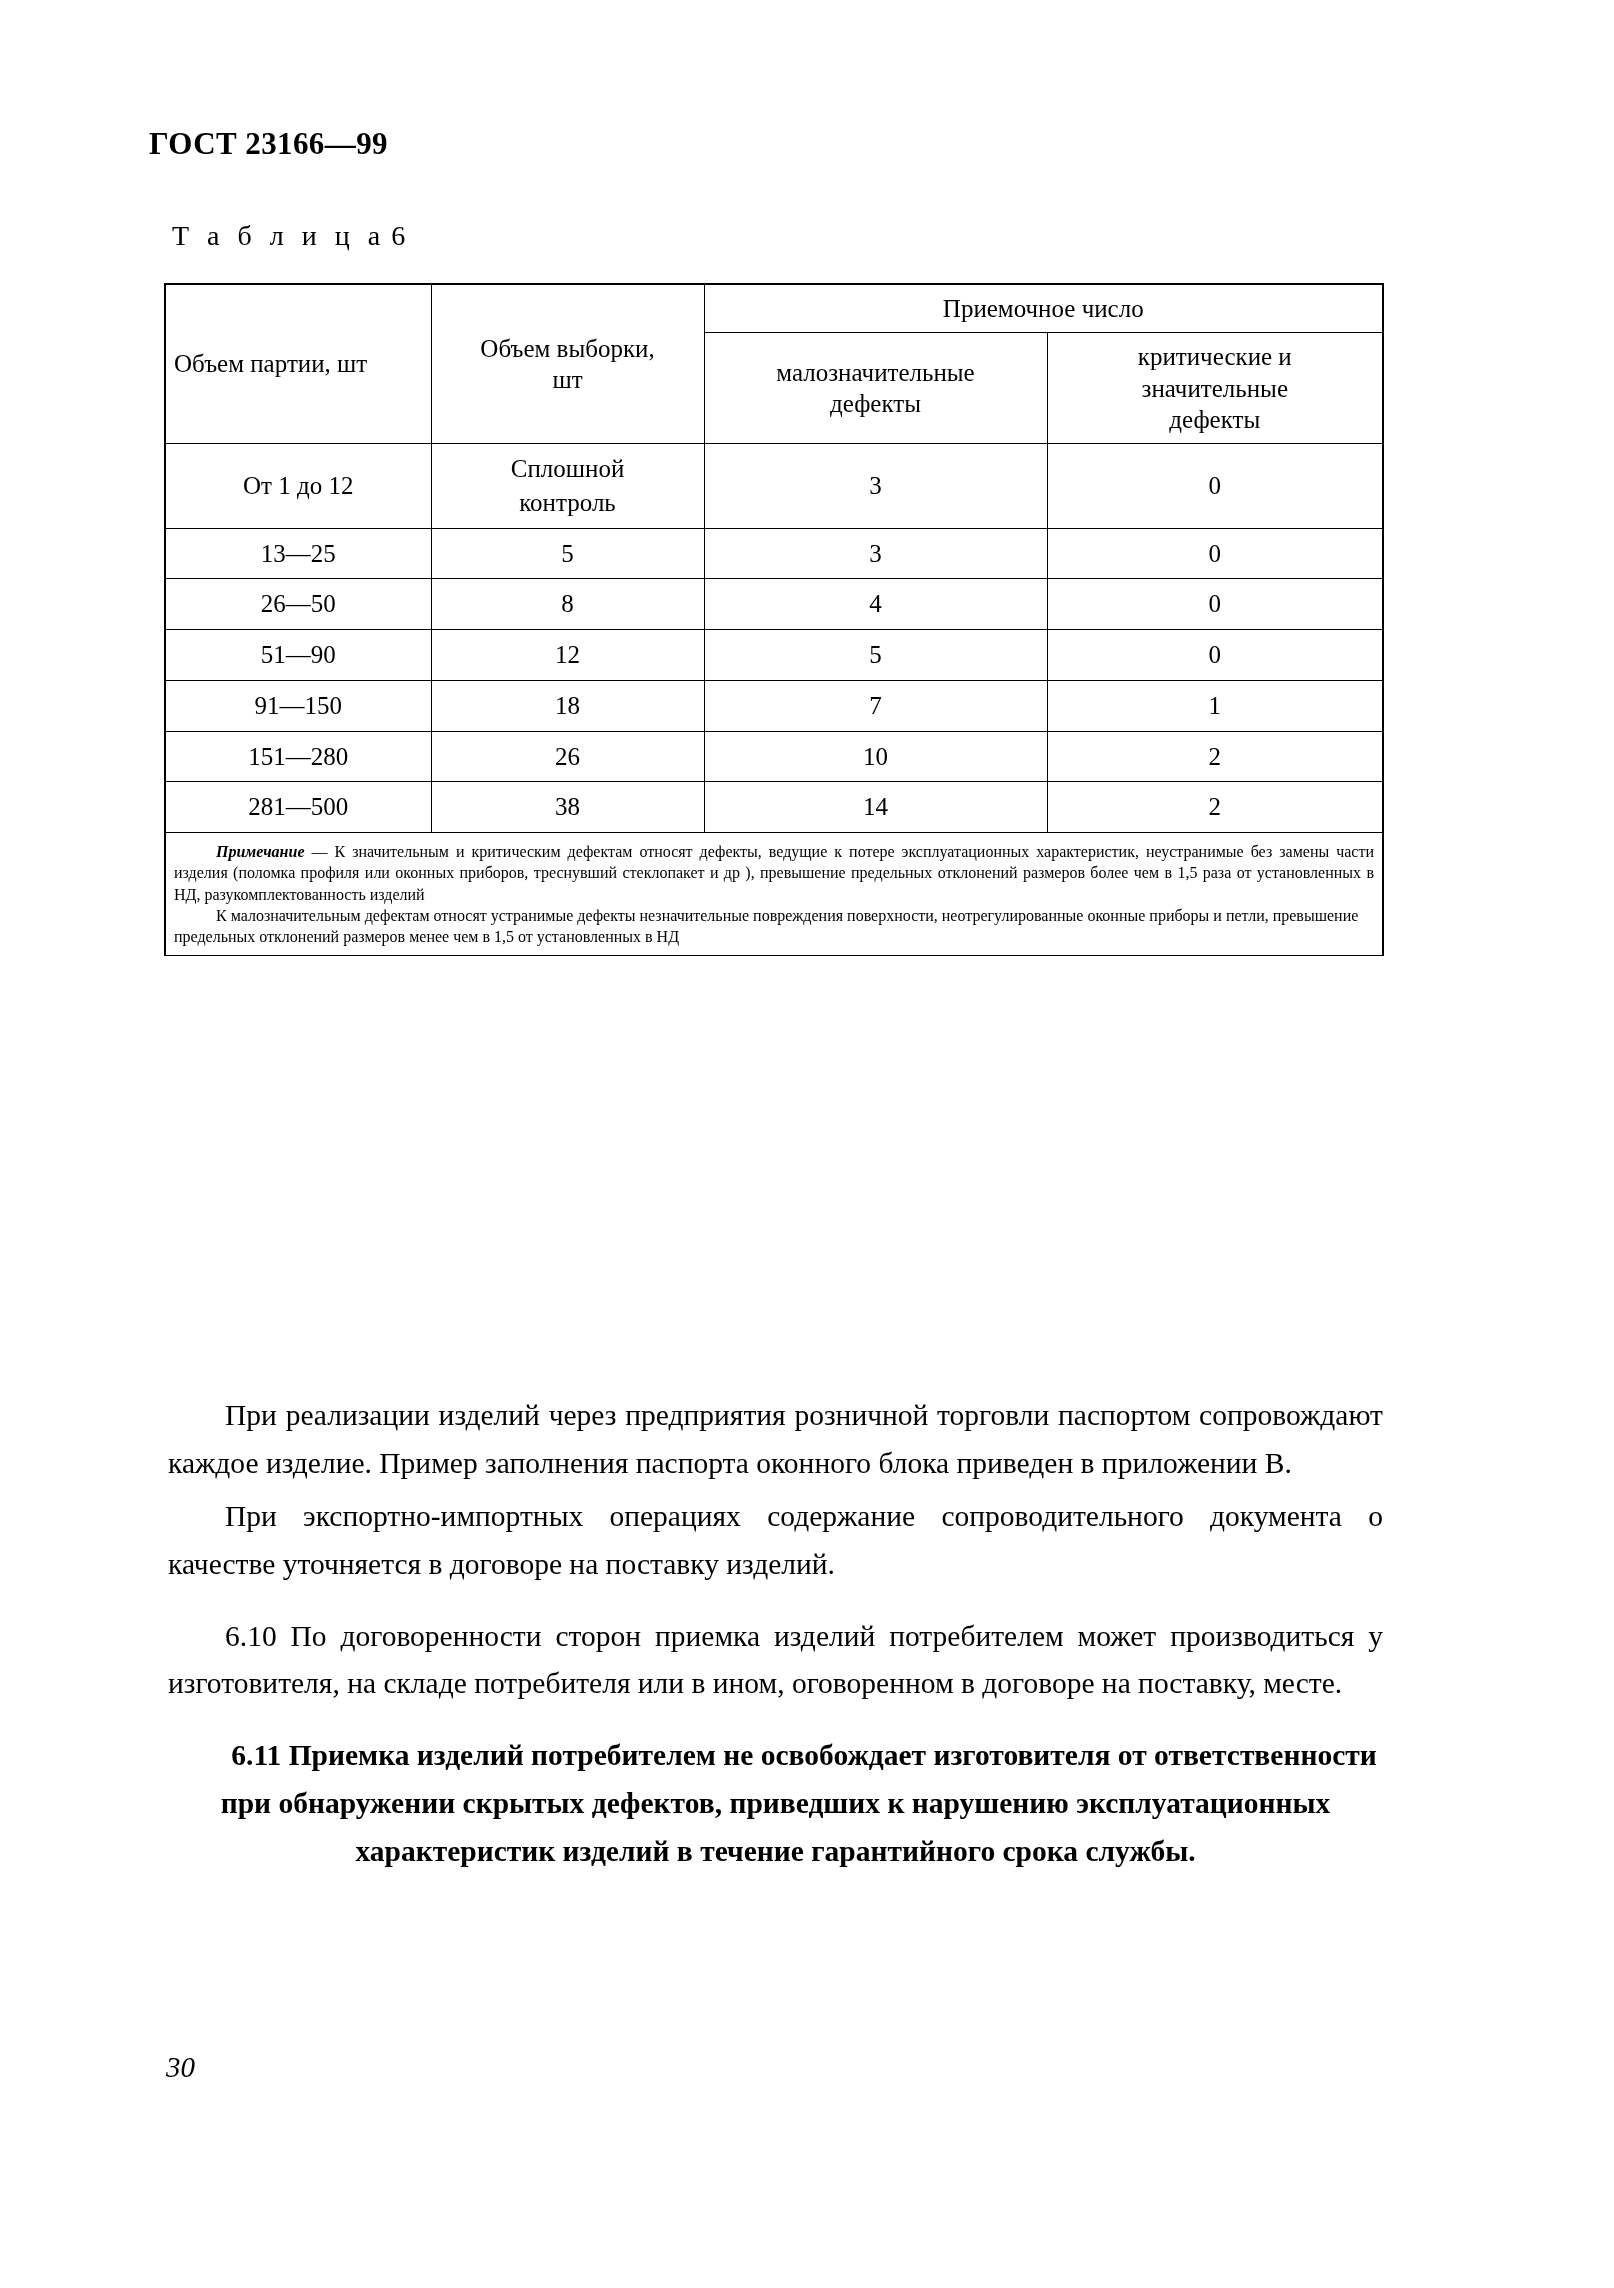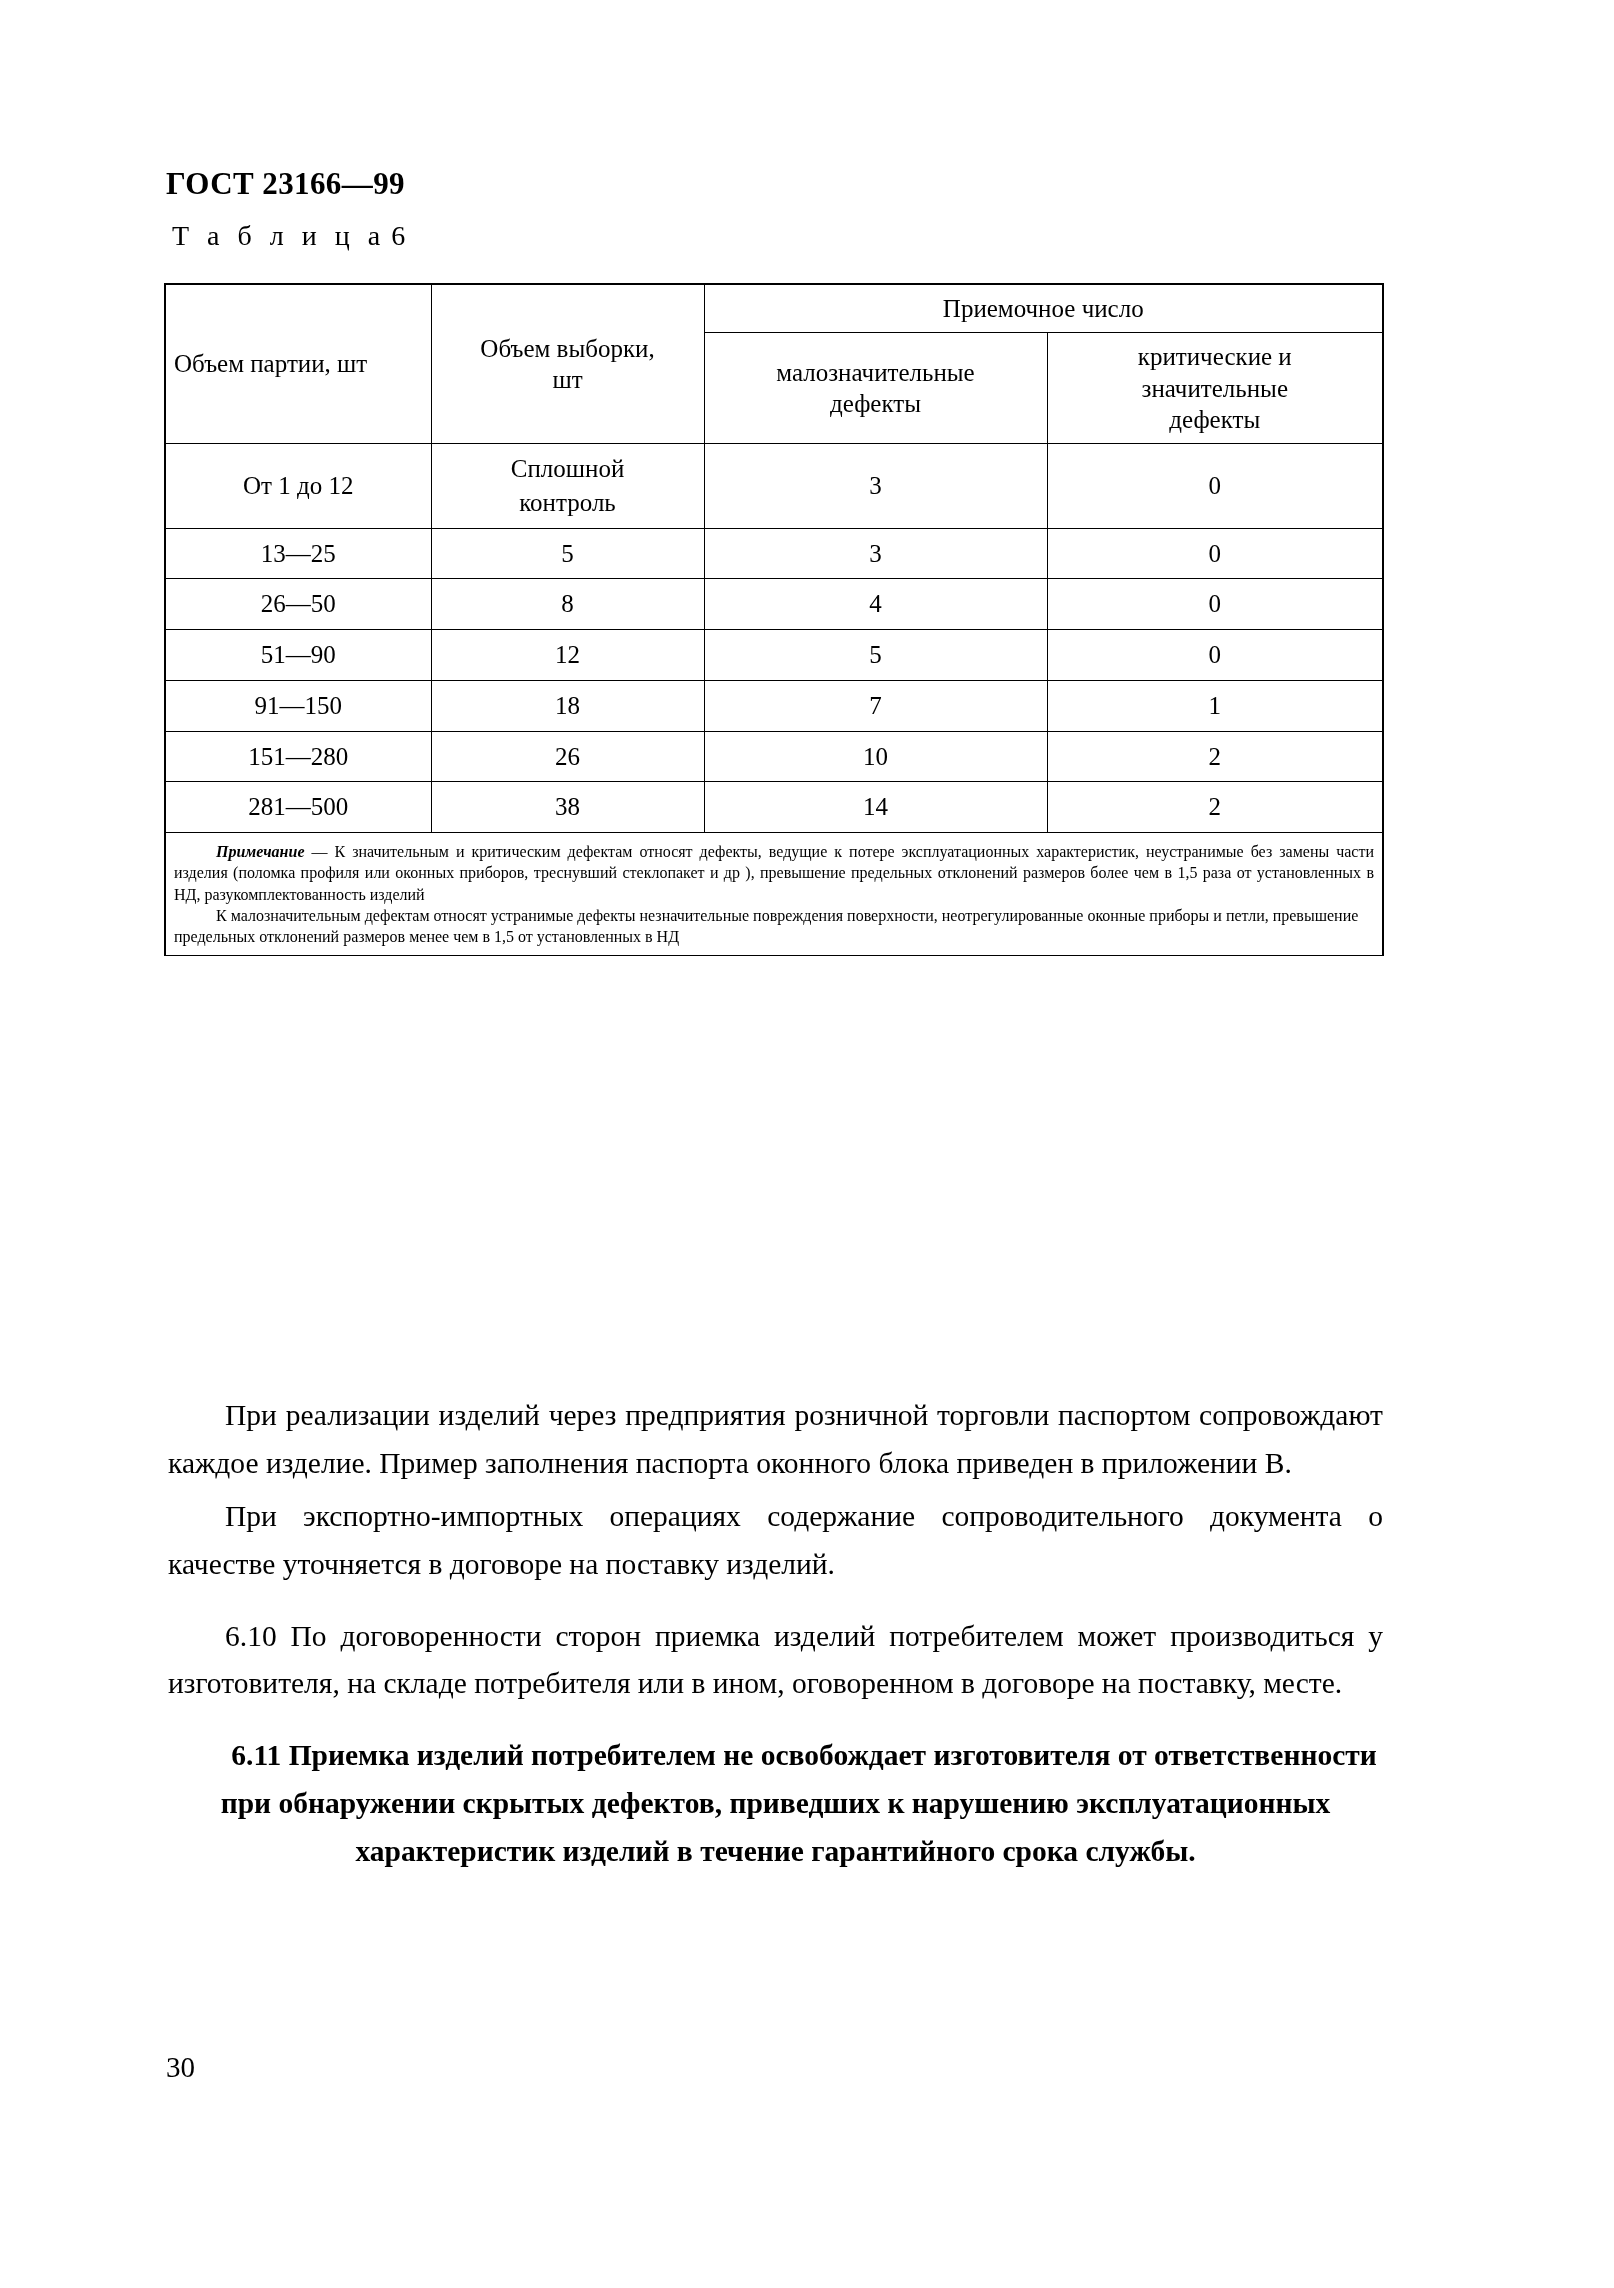--- a/index.html
+++ b/index.html
@@ -21,27 +21,26 @@
     position: absolute;
     left: 0;
     top: 0;
     width: 1614px;
     height: 2289px;
   }
 
   
   .gost-header {
     position: absolute;
-    left: 166px;
+    left: 149px;
     top: 126px;
     font-size: 31px;
     font-weight: bold;
     letter-spacing: 0.4px;
     white-space: nowrap;
-    margin-top: 40px;
   }
 
   
   .table-caption {
     position: absolute;
     left: 172px;
     top: 220px;
     font-size: 28px;
     letter-spacing: 5.5px;
     white-space: nowrap;
@@ -138,20 +137,21 @@
   .body-text p + p { margin-top: 5.5px; }
   .body-text p.gap { margin-top: 24px; }
   .body-text p:last-child { text-align: center; font-weight: bold; }
 
   
   .folio {
     position: absolute;
     left: 166px;
     top: 2051px;
     font-size: 29px;
+    font-style: italic;
   }
 </style>
 </head>
 <body>
 
 <div class="page">
 
   <div class="gost-header">ГОСТ 23166—99</div>
 
   <div class="table-caption">

